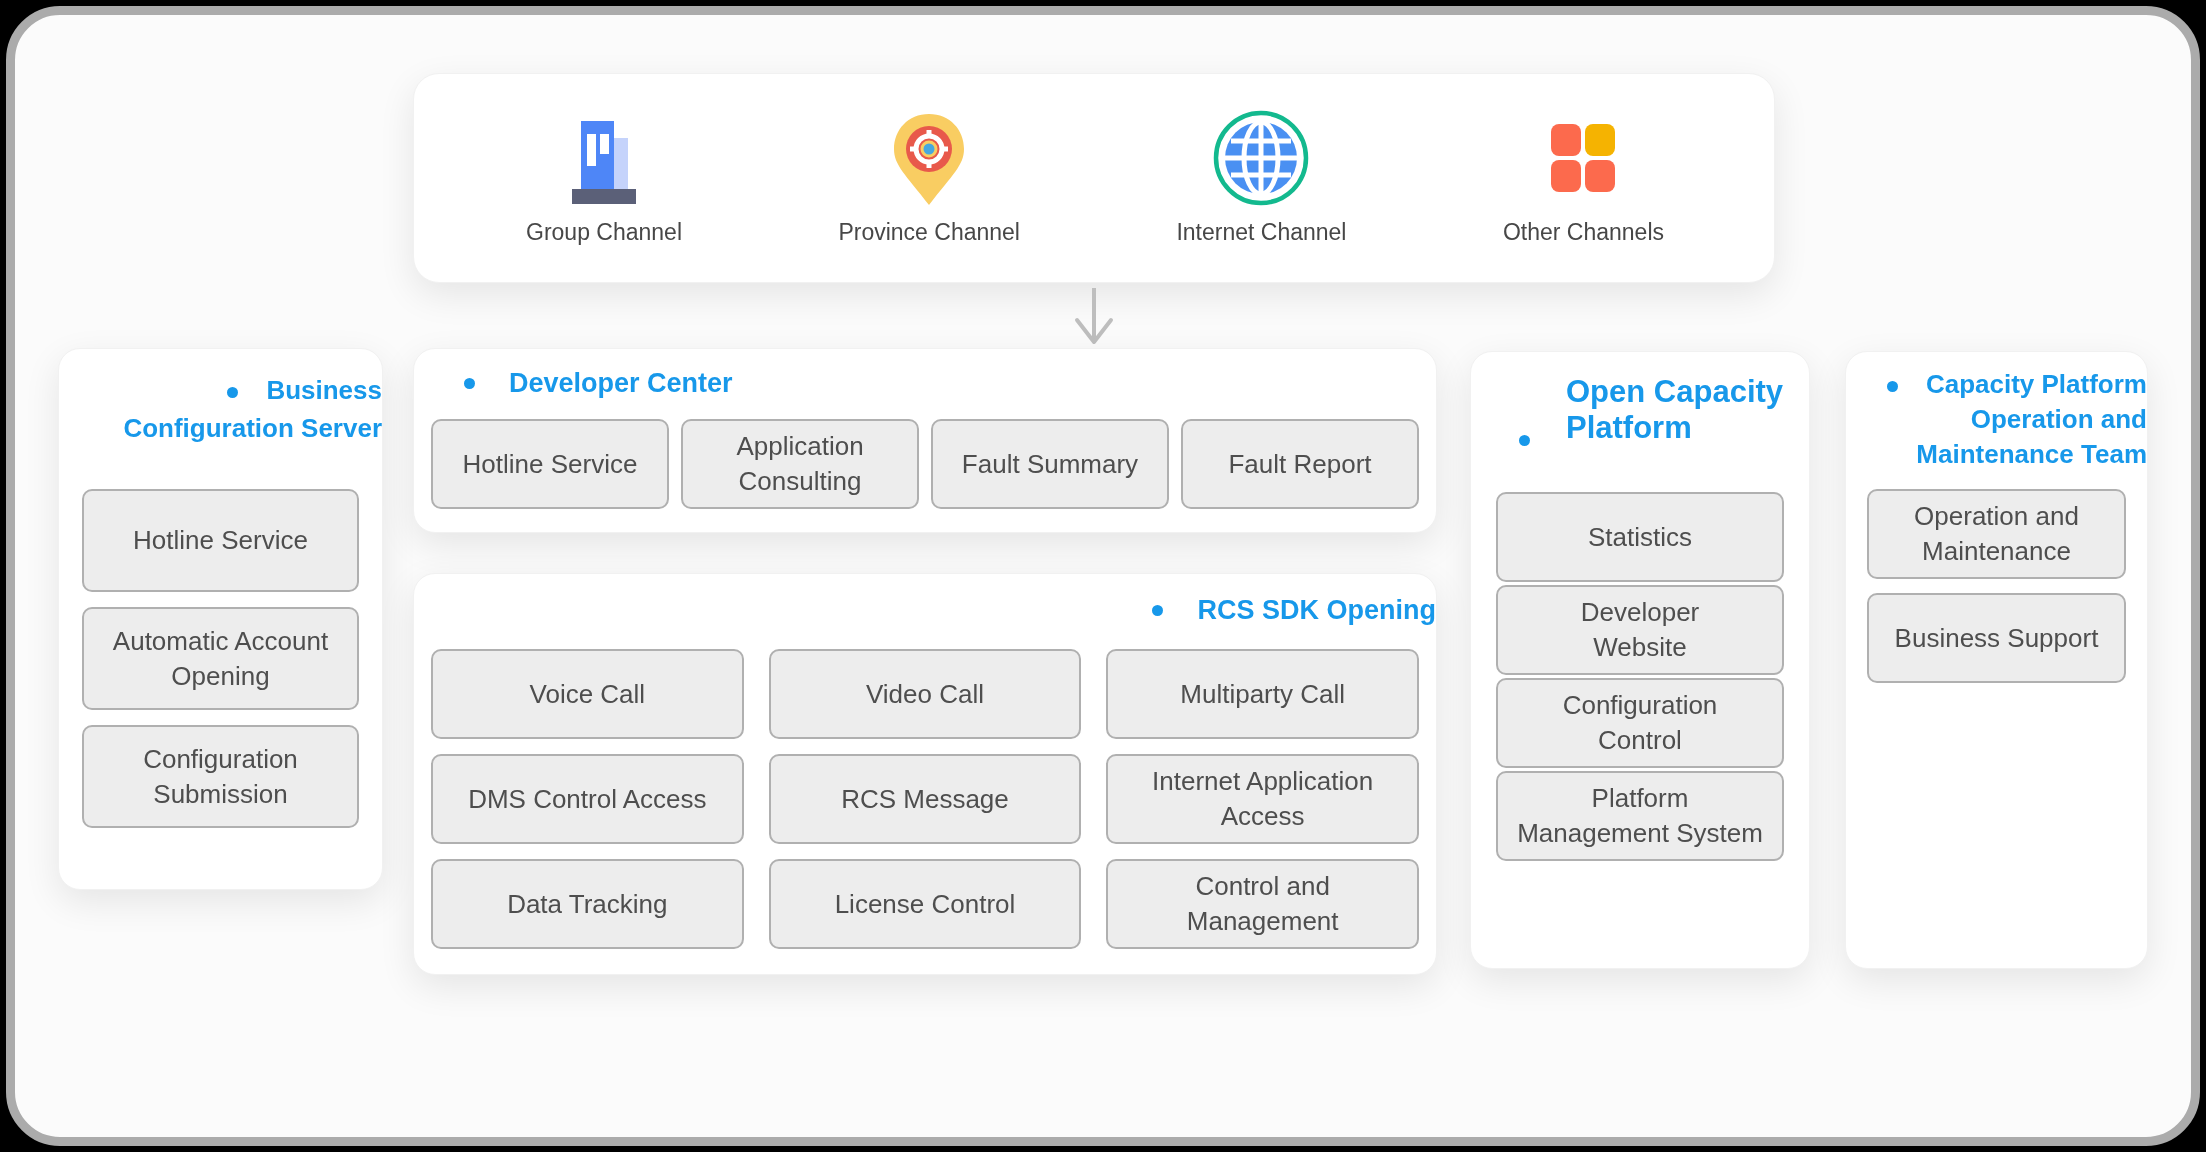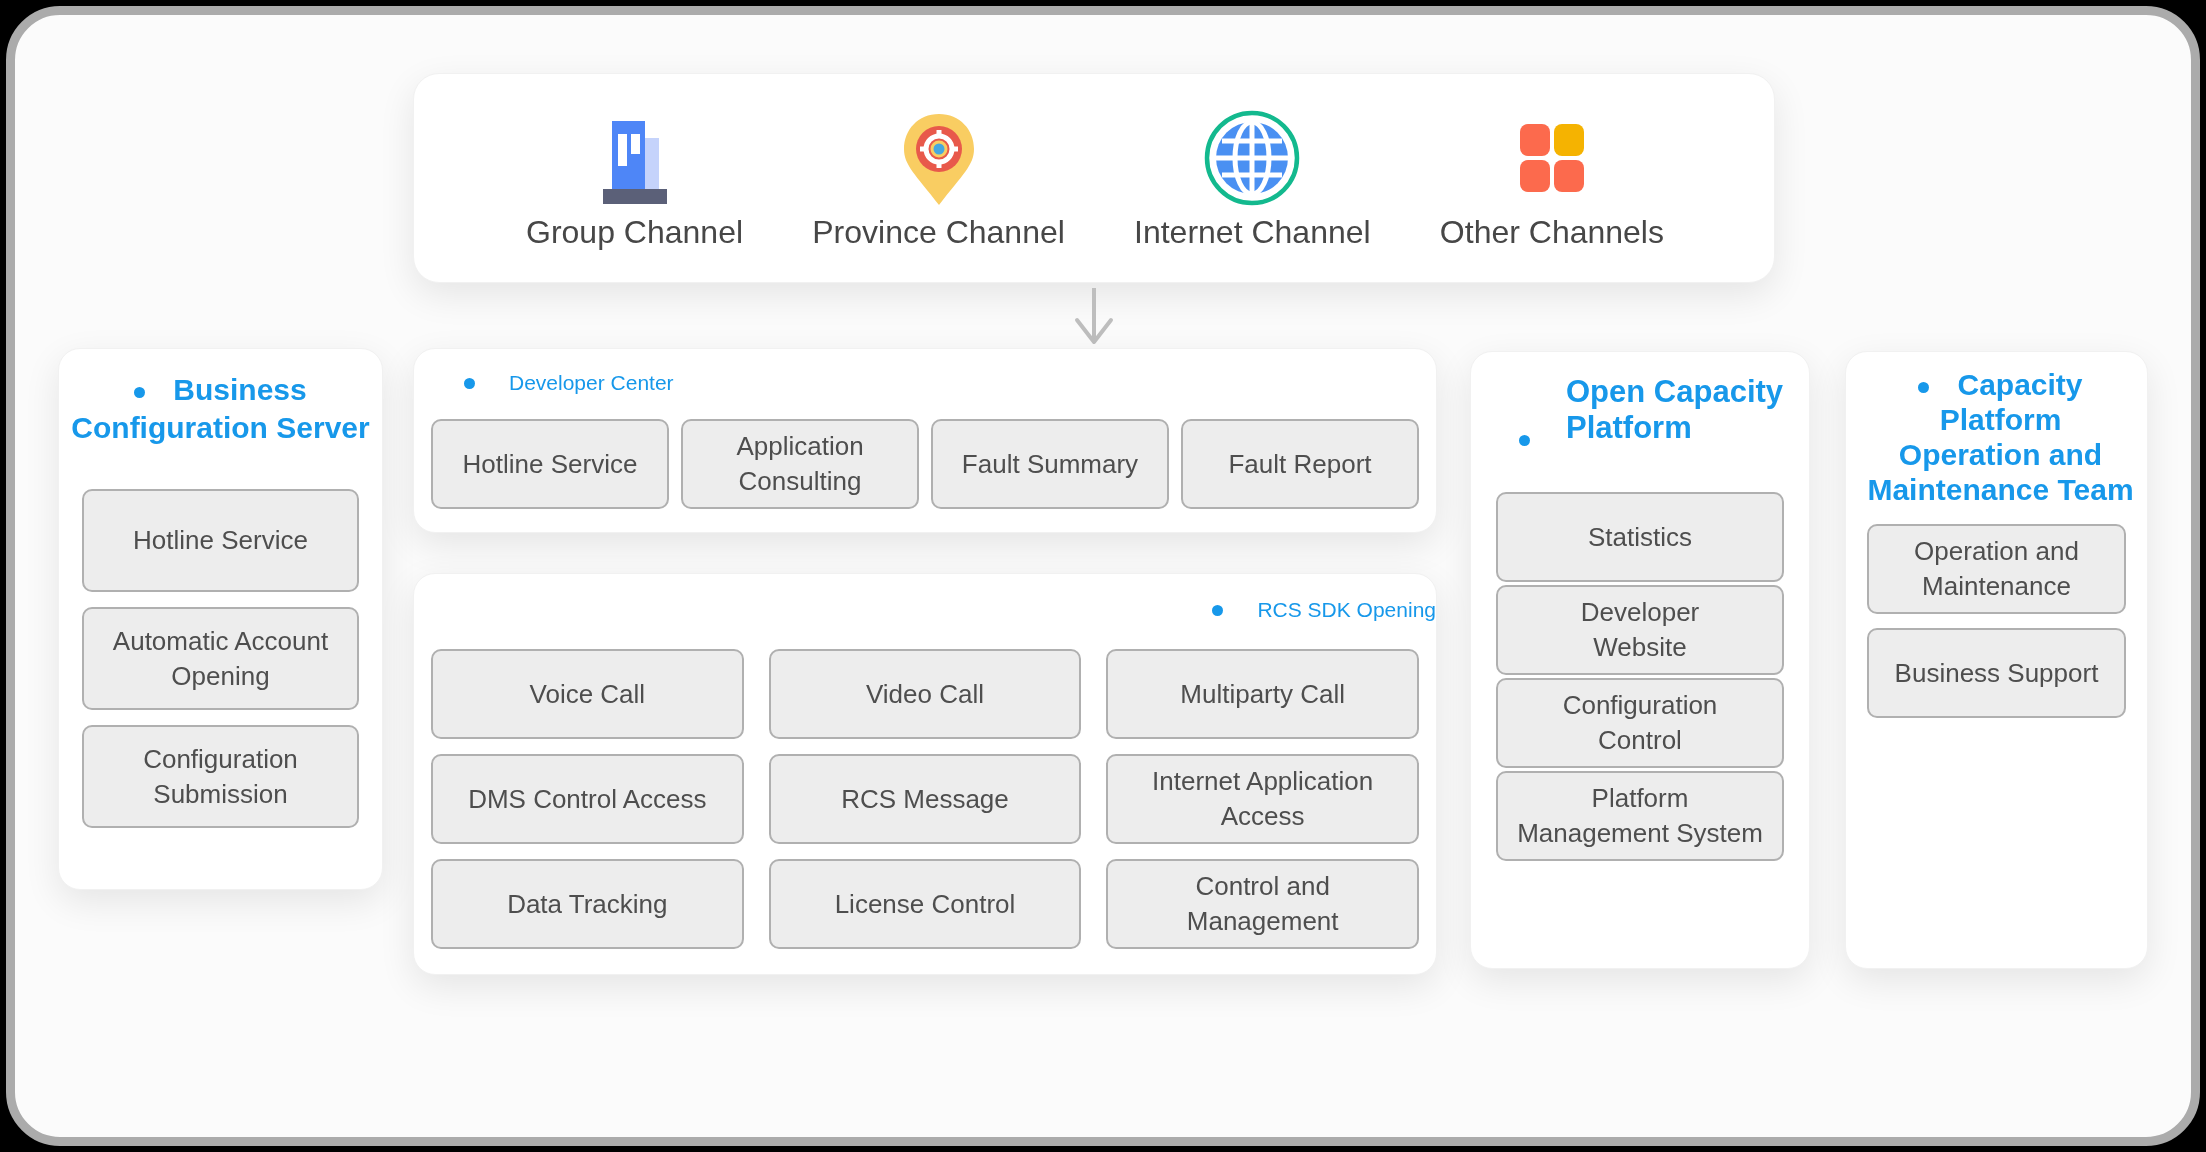--- a/index.html
+++ b/index.html
@@ -9,40 +9,40 @@
          background:#FBFBFB;border:9px solid #ABABAB;border-radius:54px;z-index:0;}
   .card{position:absolute;background:#FFFFFF;border:1px solid #F1F1F1;
         box-shadow:0 12px 36px rgba(0,0,0,0.09);box-sizing:border-box;z-index:1;}
 
   
   .channels{left:413px;top:73px;width:1362px;height:210px;border-radius:26px;
             display:flex;justify-content:space-between;align-items:center;
             padding:0 110px 0 112px;}
   .channel{display:flex;flex-direction:column;align-items:center;}
   .channel svg{width:100px;height:100px;}
-  .channel-label{margin-top:7px;font-size:32px;color:#474747;line-height:34px;}
+  .channel-label{margin-top:7px;font-size:23px;color:#474747;line-height:34px;}
 
   
   .flow-arrow{position:absolute;left:1072px;top:288px;z-index:1;}
 
   
   .card-a{left:58px;top:348px;width:325px;height:542px;border-radius:22px;}
   .card-b{left:413px;top:348px;width:1024px;height:185px;border-radius:22px;}
   .card-c{left:413px;top:573px;width:1024px;height:402px;border-radius:22px;}
   .card-d{left:1470px;top:351px;width:340px;height:618px;border-radius:22px;}
   .card-e{left:1845px;top:351px;width:303px;height:618px;border-radius:22px;}
 
   .bullet{display:inline-block;width:11px;height:11px;border-radius:50%;
           background:#1798EA;vertical-align:middle;}
-  .title-center{padding-top:22px;text-align:center;font-size:30px;font-weight:600;
+  .title-center{padding-top:22px;text-align:right;font-size:26px;font-weight:600;
                 color:#1798EA;line-height:38px;}
   .title-center .bullet{margin-right:28px;}
   .card-e .title-center{padding-top:15px;line-height:35px;margin-left:8px;}
   .title-row{display:flex;align-items:center;padding:19px 0 0 50px;
-             font-size:21px;font-weight:400;color:#1798EA;line-height:30px;}
+             font-size:27px;font-weight:700;color:#1798EA;line-height:30px;}
   .title-row .bullet{margin-right:34px;flex:0 0 auto;}
   .card-c .title-row{padding-top:21px;justify-content:flex-end;}
   .title-hang{display:flex;align-items:flex-end;padding:22px 20px 0 48px;
               font-size:31px;font-weight:600;color:#1798EA;line-height:36px;}
   .title-hang .bullet{margin:13px 36px 0 0;flex:0 0 auto;}
   .pre{white-space:pre-line;}
 
   .btn{display:flex;align-items:center;justify-content:center;
        background:#EDEDED;border:2px solid #B0B0B0;border-radius:10px;
        color:#4E4E4E;font-size:26px;line-height:35px;text-align:center;

